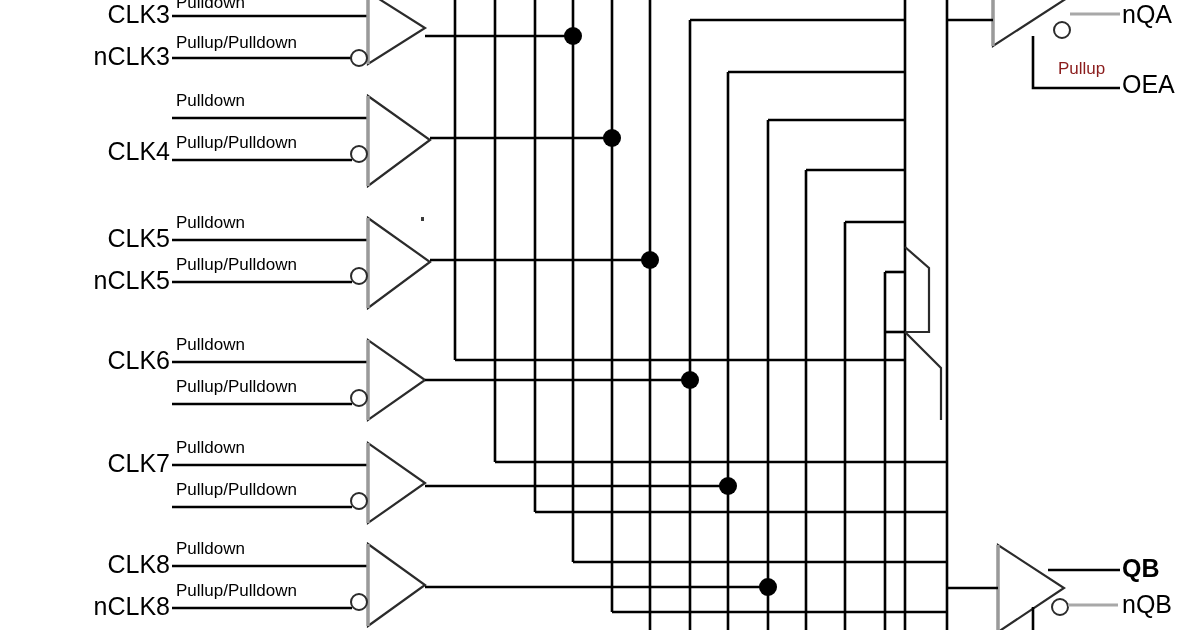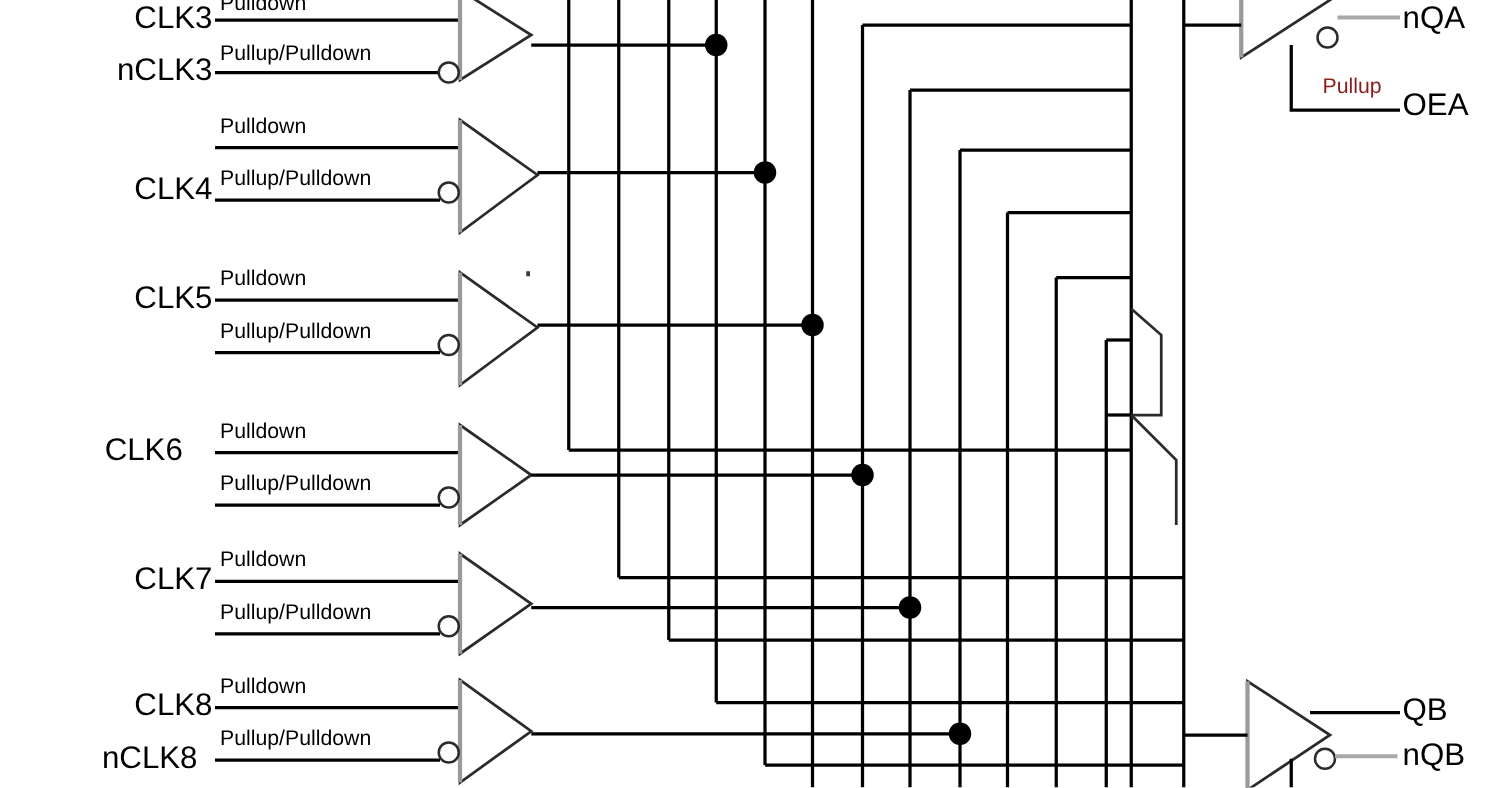--- a/index.html
+++ b/index.html
@@ -196,38 +196,39 @@
   <div class="lbl pin-label" style="left:60px;top:2px;width:110px;text-align:right;">CLK3</div>
   <div class="lbl pin-label" style="left:40px;top:44px;width:130px;text-align:right;">nCLK3</div>
   <div class="lbl anno" style="left:176px;top:-6px;">Pulldown</div>
   <div class="lbl anno" style="left:176px;top:34px;">Pullup/Pulldown</div>
 
   <div class="lbl pin-label" style="left:60px;top:104px;width:110px;margin-top:35px;">CLK4</div>
   <div class="lbl anno" style="left:176px;top:92px;">Pulldown</div>
   <div class="lbl anno" style="left:176px;top:134px;">Pullup/Pulldown</div>
 
   <div class="lbl pin-label" style="left:60px;top:226px;width:110px;">CLK5</div>
+  <div class="lbl pin-label" style="left:40px;top:268px;width:130px;">nCLK5</div>
   <div class="lbl anno" style="left:176px;top:214px;">Pulldown</div>
   <div class="lbl anno" style="left:176px;top:256px;">Pullup/Pulldown</div>
 
-  <div class="lbl pin-label" style="left:60px;top:348px;width:110px;text-align:center;">CLK6</div>
+  <div class="lbl pin-label" style="left:60px;top:348px;width:110px;">CLK6</div>
   <div class="lbl anno" style="left:176px;top:336px;">Pulldown</div>
   <div class="lbl anno" style="left:176px;top:378px;">Pullup/Pulldown</div>
 
   <div class="lbl pin-label" style="left:60px;top:451px;width:110px;">CLK7</div>
   <div class="lbl anno" style="left:176px;top:439px;">Pulldown</div>
   <div class="lbl anno" style="left:176px;top:481px;">Pullup/Pulldown</div>
 
   <div class="lbl pin-label" style="left:60px;top:552px;width:110px;">CLK8</div>
-  <div class="lbl pin-label" style="left:28px;top:594px;width:130px;">nCLK8</div>
+  <div class="lbl pin-label" style="left:40px;top:594px;width:130px;">nCLK8</div>
   <div class="lbl anno" style="left:176px;top:540px;">Pulldown</div>
   <div class="lbl anno" style="left:176px;top:582px;">Pullup/Pulldown</div>
 
   <div class="lbl pin-label-right" style="left:1122px;top:2px;">nQA</div>
   <div class="lbl anno-pullup" style="left:1042px;top:60px;margin-left:16px;">Pullup</div>
   <div class="lbl pin-label-right" style="left:1122px;top:72px;">OEA</div>
 
-  <div class="lbl pin-label-right" style="left:1122px;top:556px;">QB</div>
+  <div class="lbl pin-label-right" style="left:1122px;top:556px;font-weight:bold;">QB</div>
   <div class="lbl pin-label-right" style="left:1122px;top:592px;">nQB</div>
 
   <div class="speck" style="left:421px;top:217px;"></div>
 
 </div>
 
 </body></html>

